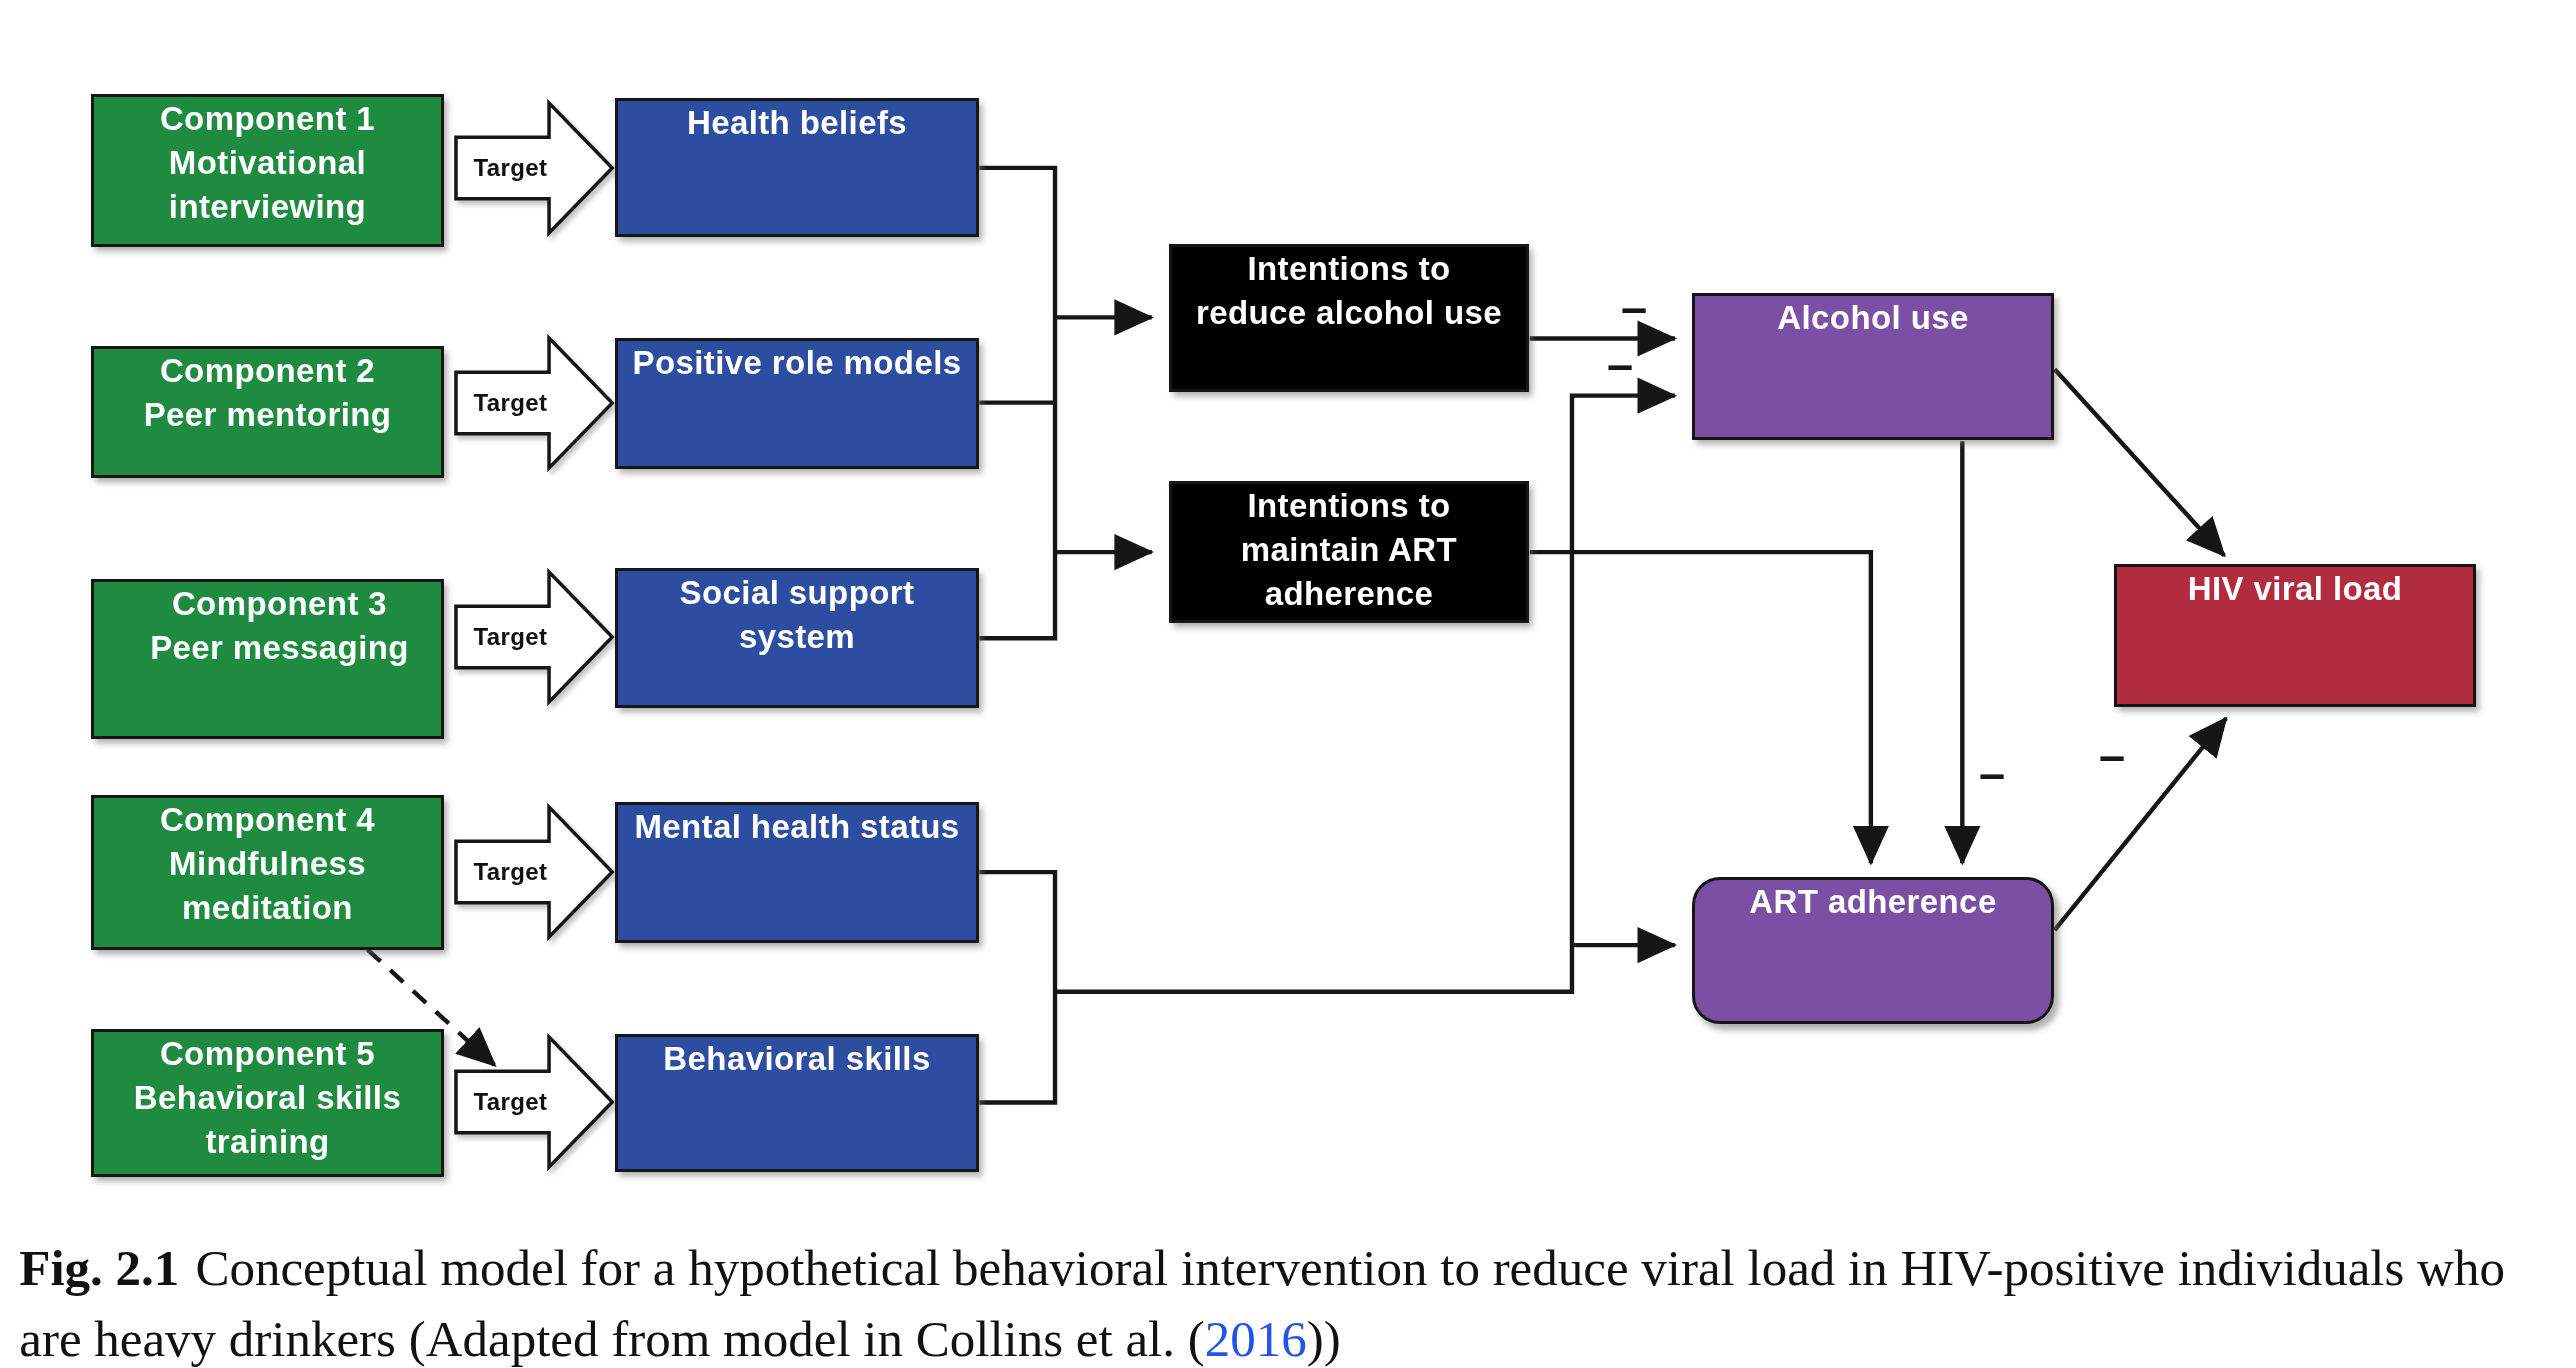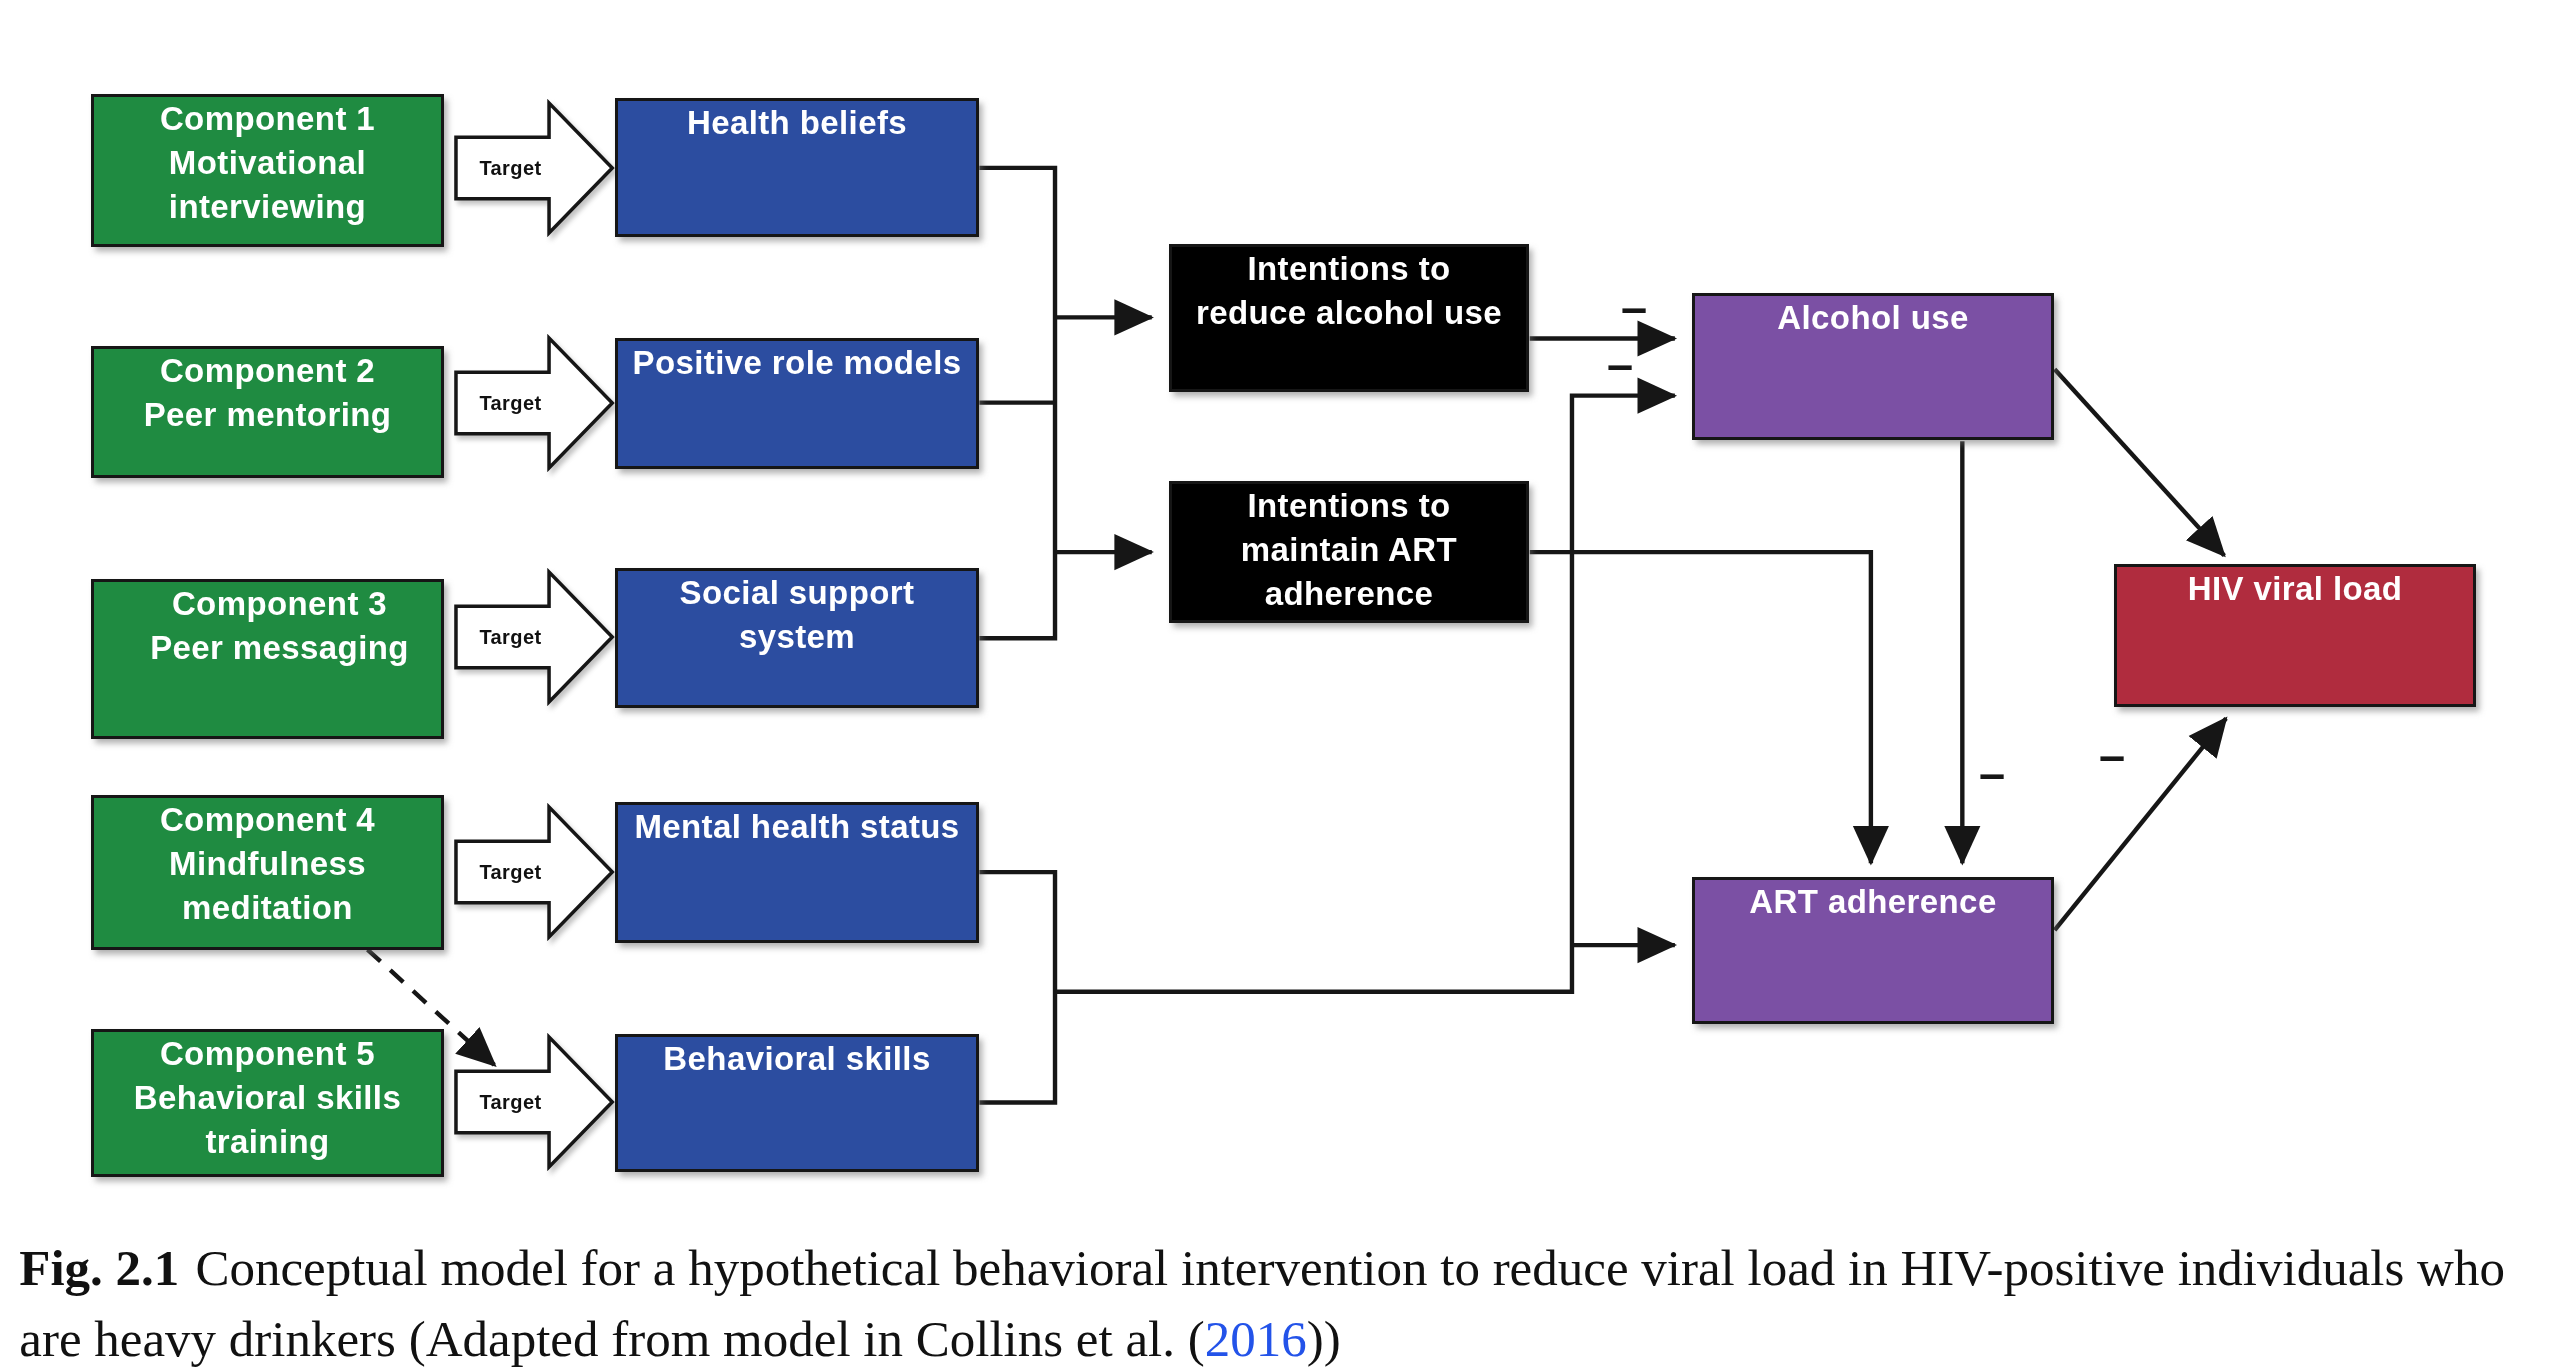--- a/index.html
+++ b/index.html
@@ -18,21 +18,21 @@
   .blue{background:#2c4da0;}
   .gold{background:#000000;font-size:33px;}
   .purple{background:#7b50a4;}
   .red{background:#b02c3e;}
   svg.overlay{position:absolute;left:0;top:0;pointer-events:none;}
   .target-wrap{position:absolute;width:162px;height:144px;}
   .target-wrap svg{position:absolute;left:0;top:0;filter:drop-shadow(3.5px 4.4px 2.6px rgba(120,120,120,.45));}
   .target-label{
     position:absolute;left:0;top:0;width:113px;height:100%;
     display:flex;align-items:center;justify-content:center;
-    font-size:20px;font-weight:bold;color:#111;letter-spacing:0.4px;
+    font-size:24px;font-weight:bold;color:#111;letter-spacing:0.4px;
   }
   .minus{
     position:absolute;transform:translate(-50%,-50%);
     font-size:47px;font-weight:bold;color:#161616;line-height:1;
     font-family:"Liberation Sans",sans-serif;
   }
   #caption{
     position:absolute;left:19.3px;top:1233px;width:2543px;
     font-family:"Liberation Serif",serif;font-size:51px;line-height:1.4;color:#111;
   }
@@ -153,21 +153,21 @@
   </div>
   <div class="node gold" style="left:1169px;top:481px;width:360px;height:142px;">
     <span class="ln">Intentions to</span>
     <span class="ln">maintain ART</span>
     <span class="ln">adherence</span>
   </div>
 
   <div class="node purple" style="left:1692px;top:293px;width:362px;height:147px;">
     <span class="ln">Alcohol use</span>
   </div>
-  <div class="node purple" style="left:1692px;top:877px;width:362px;height:147px;">
+  <div class="node purple" style="left:1692px;top:877px;width:362px;height:147px;border-radius:28px;">
     <span class="ln">ART adherence</span>
   </div>
 
   <div class="node red" style="left:2114px;top:564px;width:362px;height:143px;">
     <span class="ln">HIV viral load</span>
   </div>
 
   <span class="minus" style="left:1634px;top:306px;">–</span>
   <span class="minus" style="left:1620px;top:363px;">–</span>
   <span class="minus" style="left:1992px;top:772px;">–</span>

